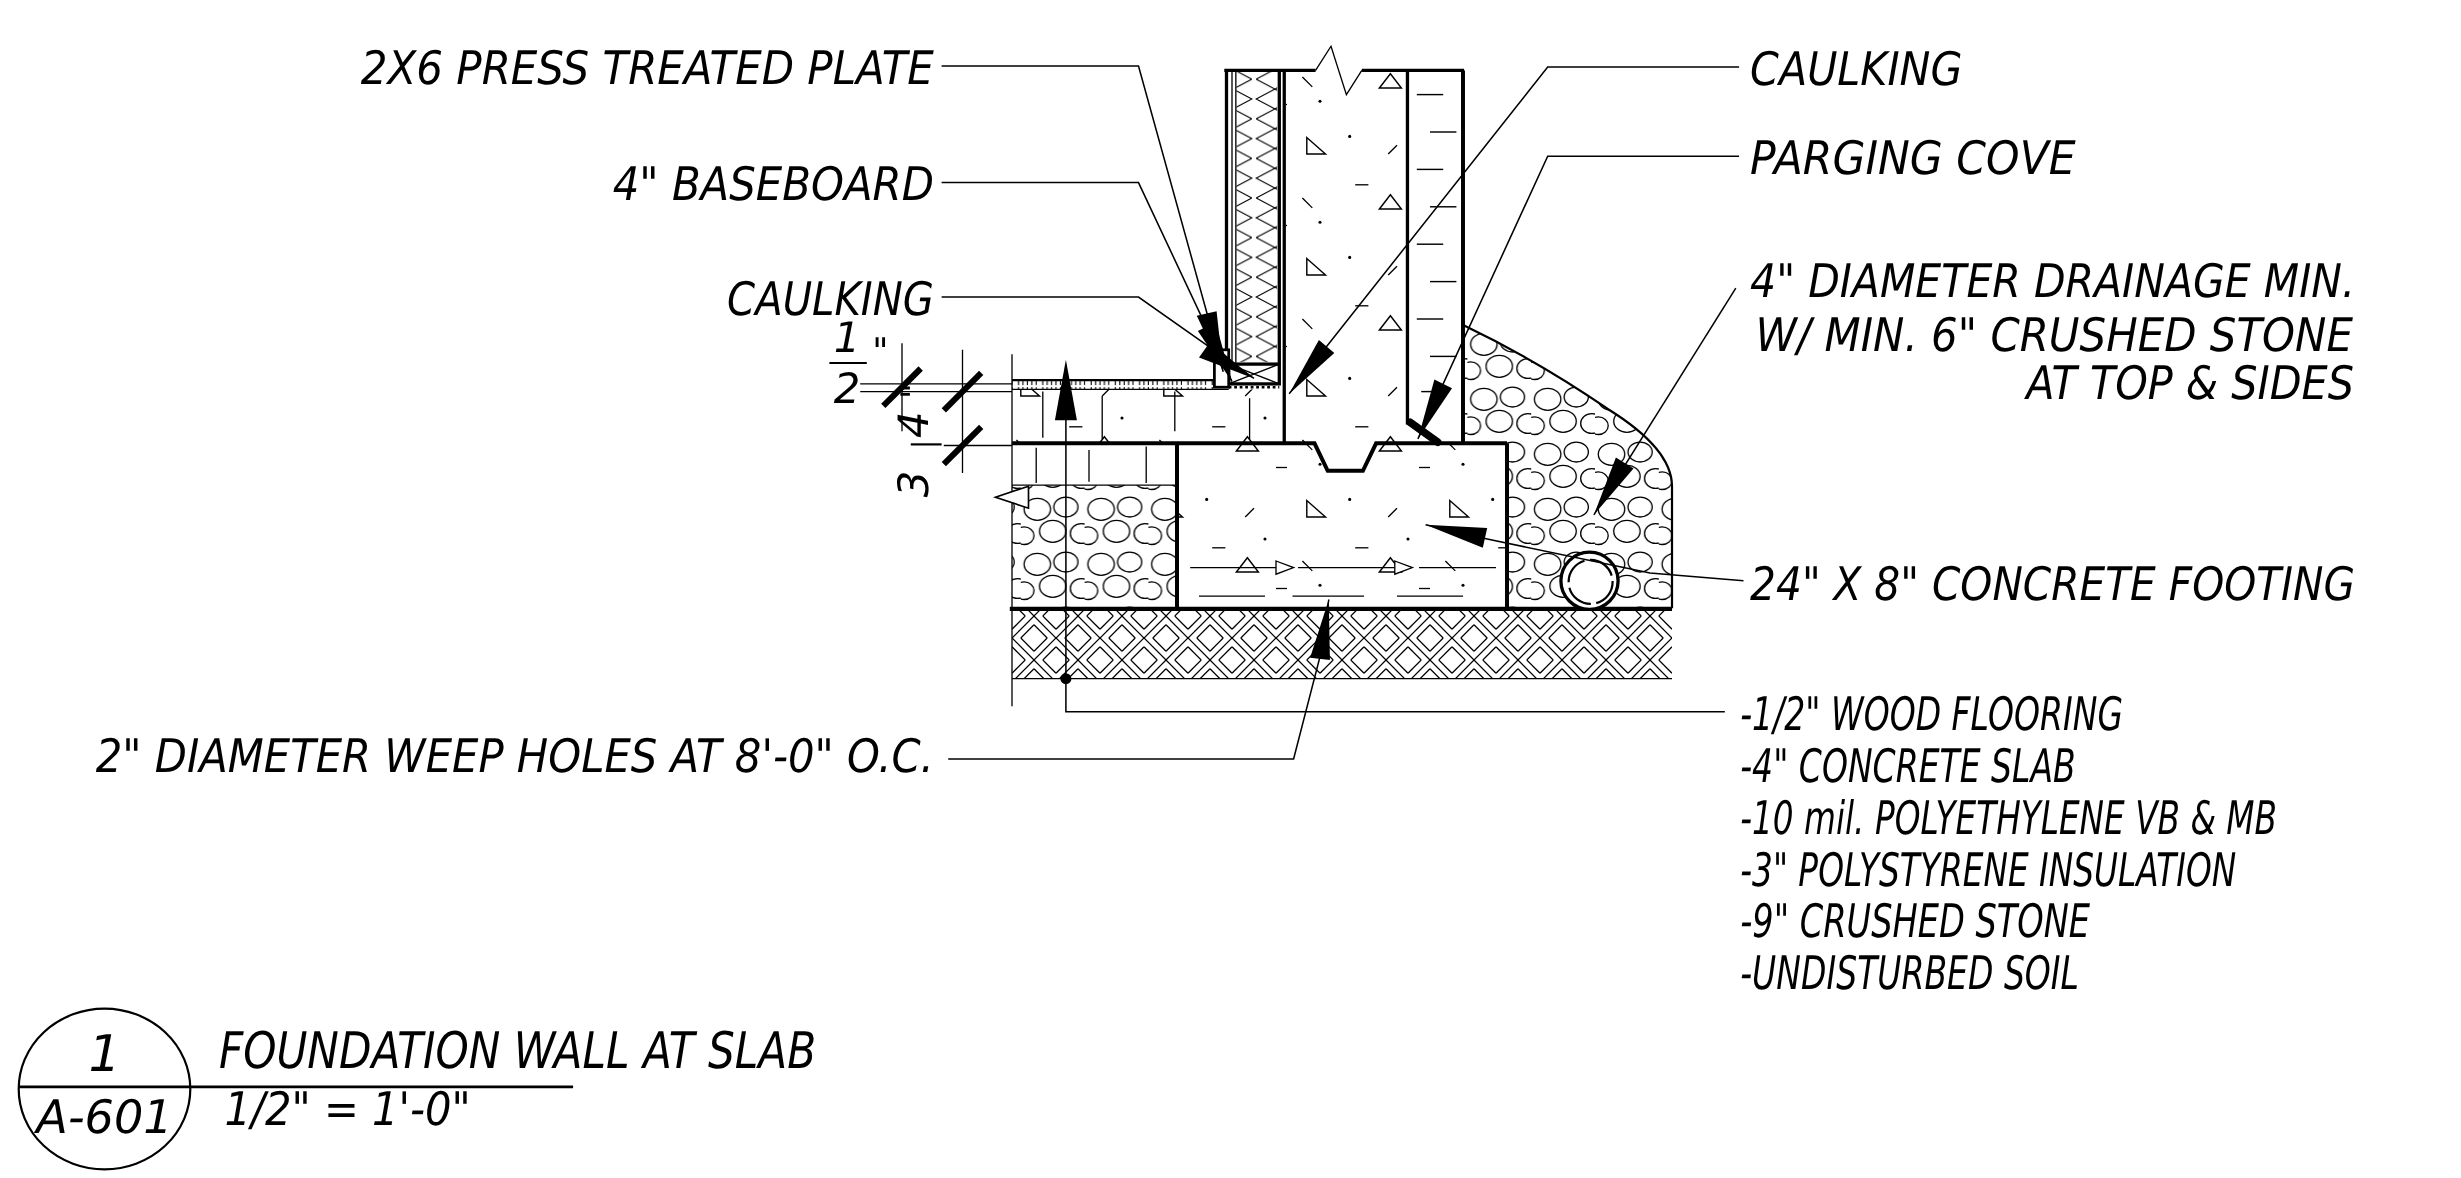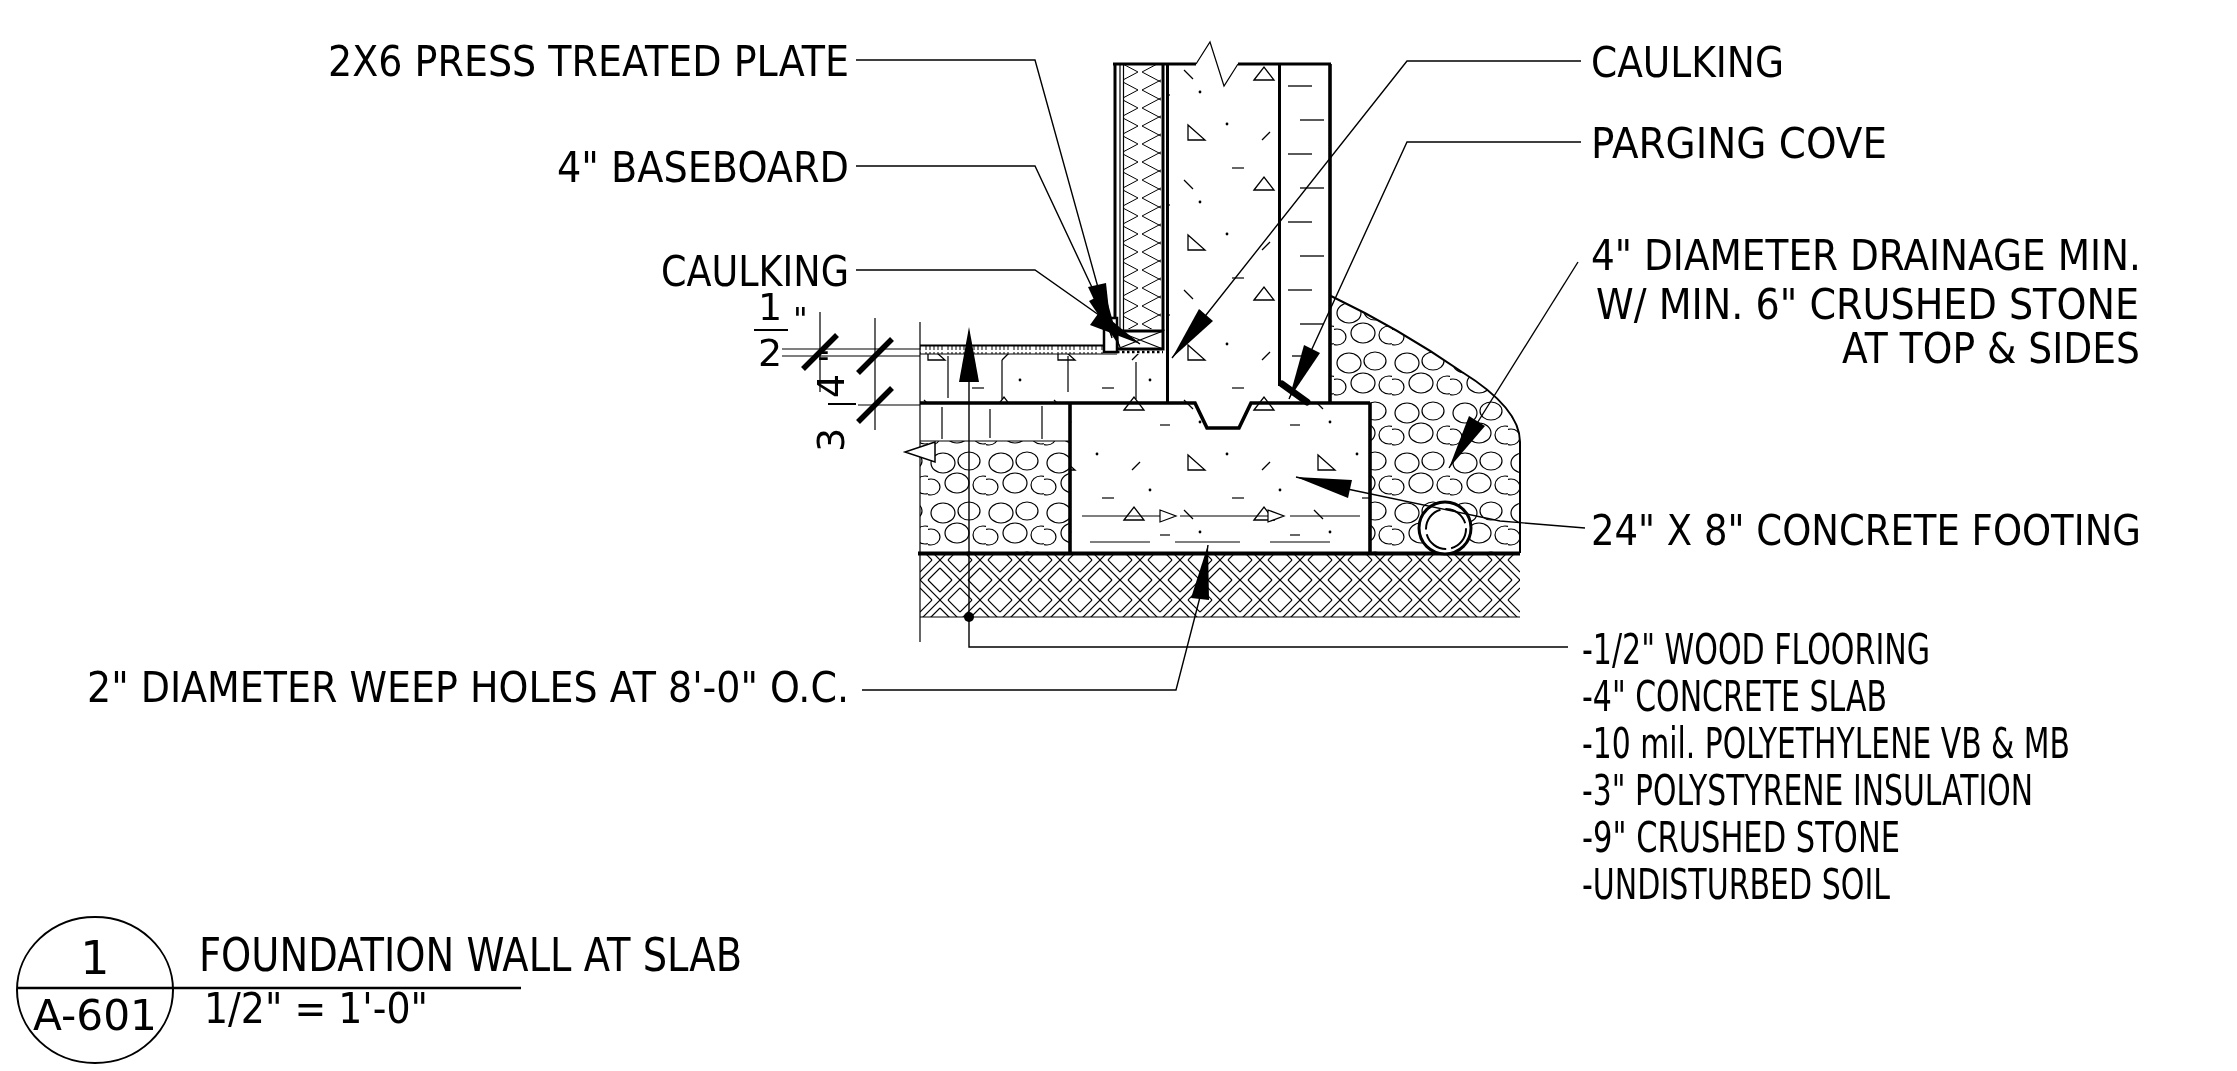--- a/index.html
+++ b/index.html
@@ -1,16 +1,16 @@
 <!DOCTYPE html>
 <html><head>
 <meta charset="utf-8">
 <style>
   html,body{margin:0;padding:0;background:#ffffff;}
-  .stage{position:relative;width:2237px;height:1071px;background:#fff;overflow:hidden;}
+  .stage{position:relative;width:2237px;height:1071px;background:#fff;overflow:hidden;font-style:italic;}
   svg{display:block;}
   text{font-family:"DejaVu Sans","Liberation Sans",sans-serif;fill:#000;}
   .lbl{font-size:42px;}
   .ttl{font-size:46px;}
   .dimtxt{font-size:38px;}
   .unit{font-size:32px;}
   .thin{stroke:#000;stroke-width:1.2;fill:none;}
   .med{stroke:#000;stroke-width:2;fill:none;}
   .bold{stroke:#000;stroke-width:3;fill:none;}
   .bolder{stroke:#000;stroke-width:3.6;fill:none;}

